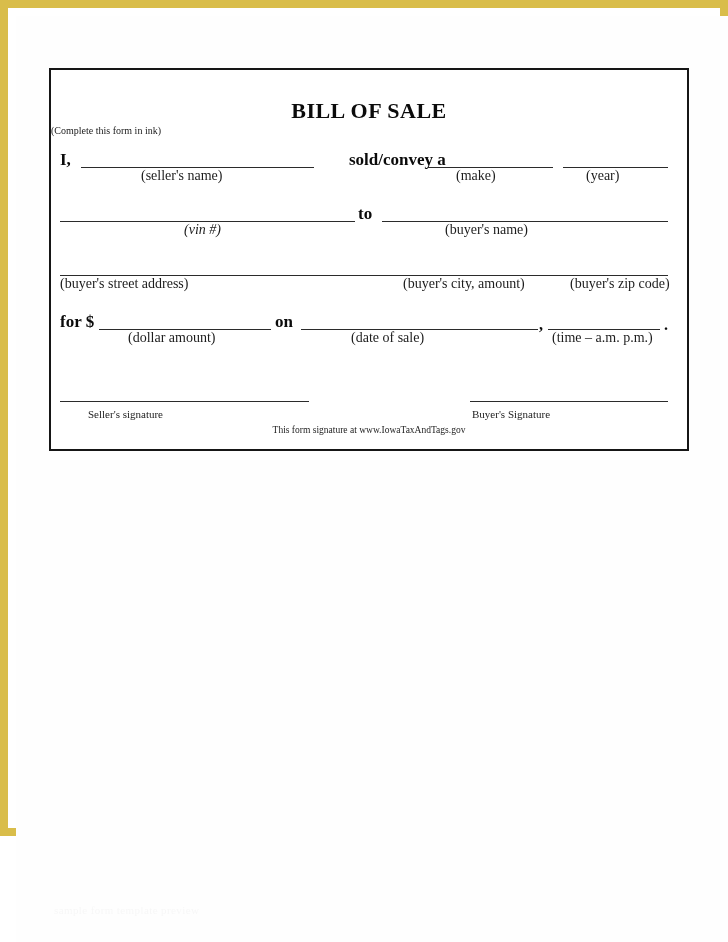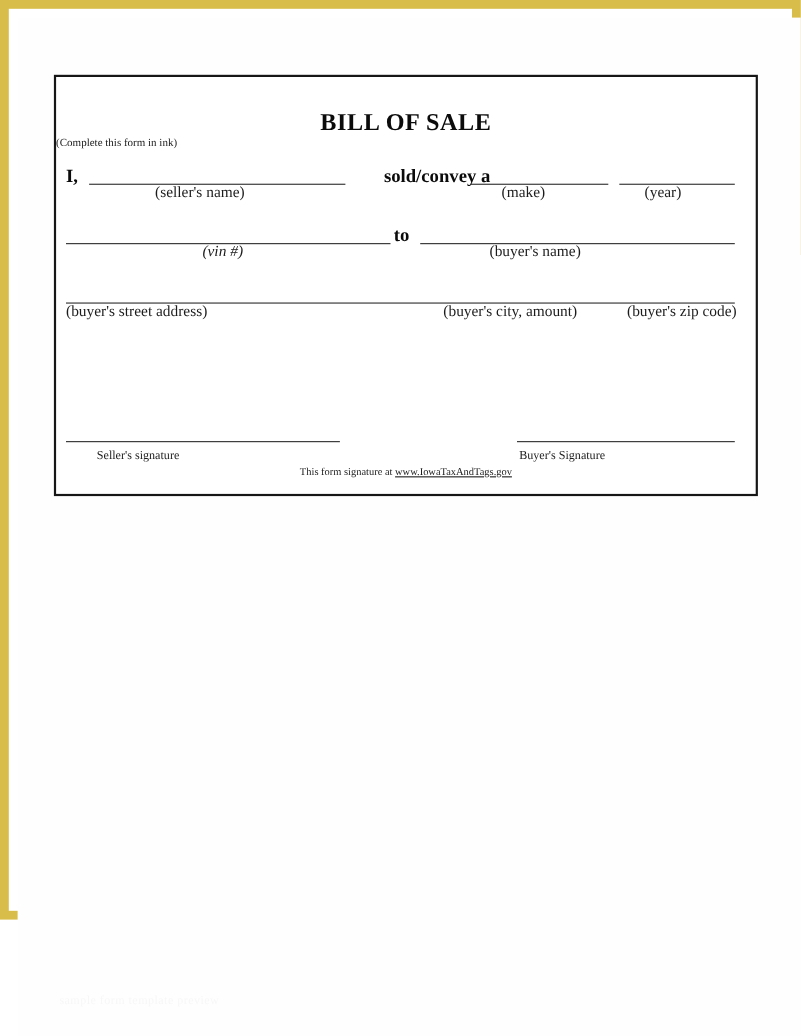--- a/index.html
+++ b/index.html
@@ -115,21 +115,20 @@
   .footer {
     position: absolute;
     left: 0;
     top: 355px;
     width: 100%;
     text-align: center;
     font-size: 9.5px;
     color: #1c1c1c;
   }
   .footer .url {
-    text-decoration: underline;
   }
 
   
   .watermark {
     position: absolute;
     left: 38px;
     top: 888px;
     font-size: 11px;
     color: #f7f7f7;
     letter-spacing: 0.4px;
@@ -169,20 +168,34 @@
         <span class="cap" style="left:394px;">(buyer's name)</span>
       </div>
 
       <div class="row" id="row-address">
         <span class="rule" style="left:9px; width:608px;"></span>
         <span class="cap" style="left:9px;">(buyer's street address)</span>
         <span class="cap" style="left:352px;">(buyer's city, amount)</span>
         <span class="cap" style="left:519px;">(buyer's zip code)</span>
       </div>
 
+      <div class="row" id="row-amount">
+        <span class="word" style="left:9px;">for $</span>
+        <span class="rule" style="left:48px; width:172px;"></span>
+        <span class="cap" style="left:77px;">(dollar amount)</span>
+
+        <span class="word" style="left:224px;">on</span>
+        <span class="rule" style="left:250px; width:237px;"></span>
+        <span class="cap" style="left:300px;">(date of sale)</span>
+        <span class="punct" style="left:488px;">,</span>
+
+        <span class="rule" style="left:497px; width:112px;"></span>
+        <span class="cap" style="left:501px;">(time – a.m. p.m.)</span>
+        <span class="punct" style="left:613px;">.</span>
+      </div>
 
       <div class="row" id="row-sign">
         <span class="rule" style="left:9px; width:249px;"></span>
         <span class="cap plain" style="left:9px;margin-left:28px;">Seller's signature</span>
 
         <span class="rule" style="left:419px; width:198px;"></span>
         <span class="cap plain" style="left:421px;">Buyer's Signature</span>
       </div>
 
       <div class="footer">

